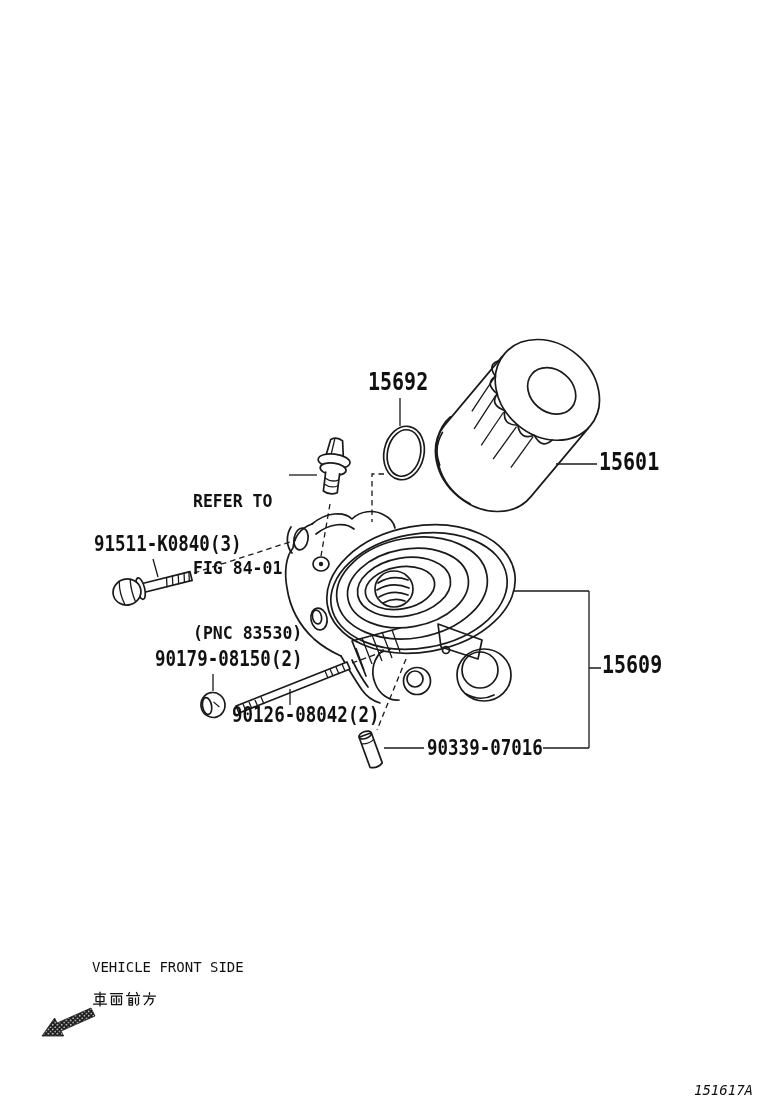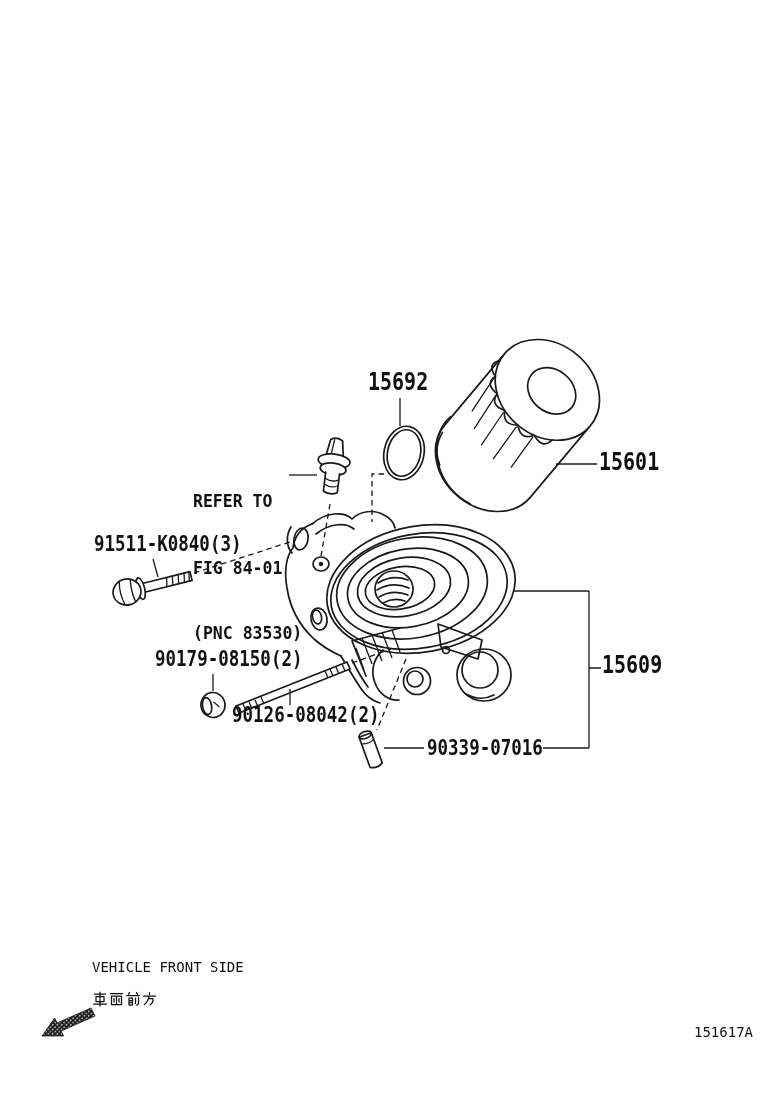--- a/index.html
+++ b/index.html
@@ -188,13 +188,13 @@
 <span class="abs plabel small" style="left:232px;top:707px;">90126-08042(2)</span>
 <span class="abs plabel small" style="left:427px;top:740px;">90339-07016</span>
 
 <div class="abs refnote" style="left:193px;top:447px;">
   <div>REFER TO</div>
   <div>FIG 84-01</div>
   <div>(PNC 83530)</div>
 </div>
 
 <span class="abs plaintext" style="left:92px;top:959px;">VEHICLE FRONT SIDE</span>
-<span class="abs plaintext" style="left:694px;top:1024px;">151617A</span>
+<span class="abs plaintext" style="left:694px;top:1082px;font-style:italic;">151617A</span>
 
 </body></html>

